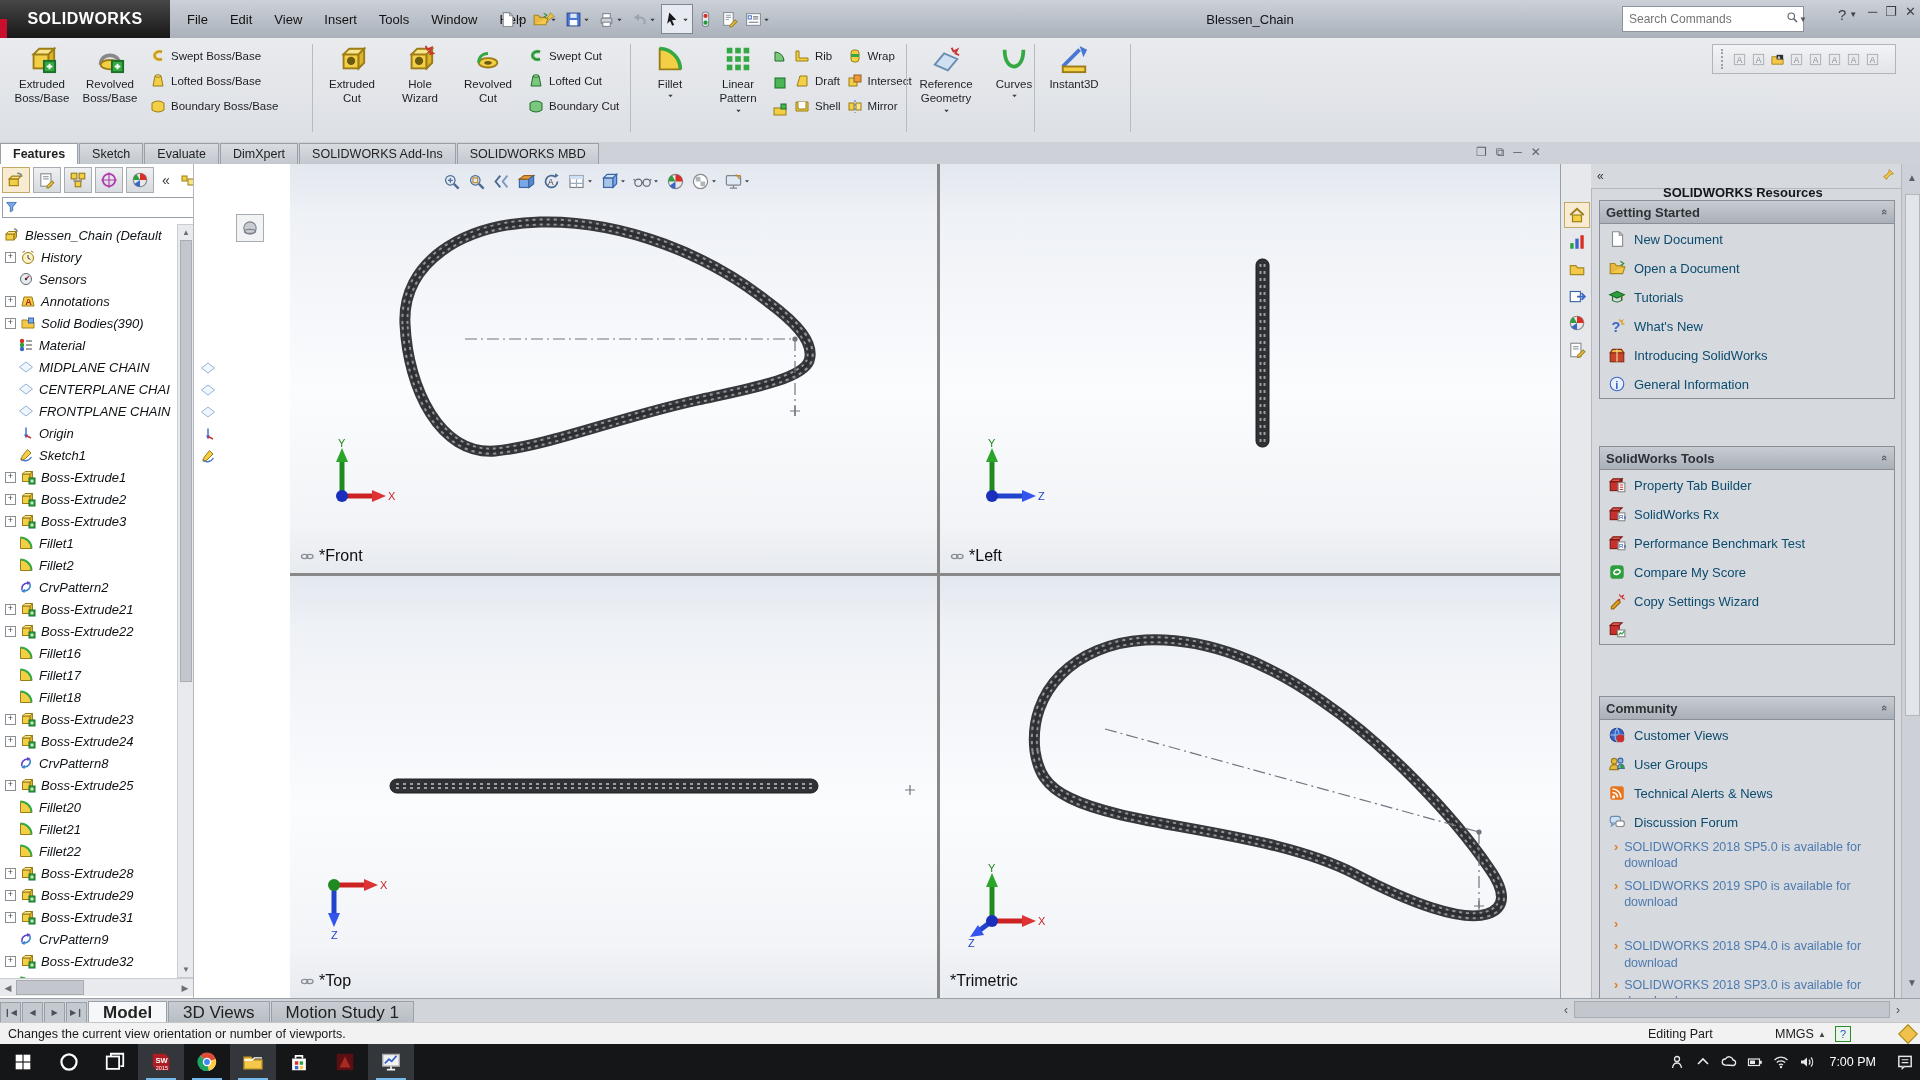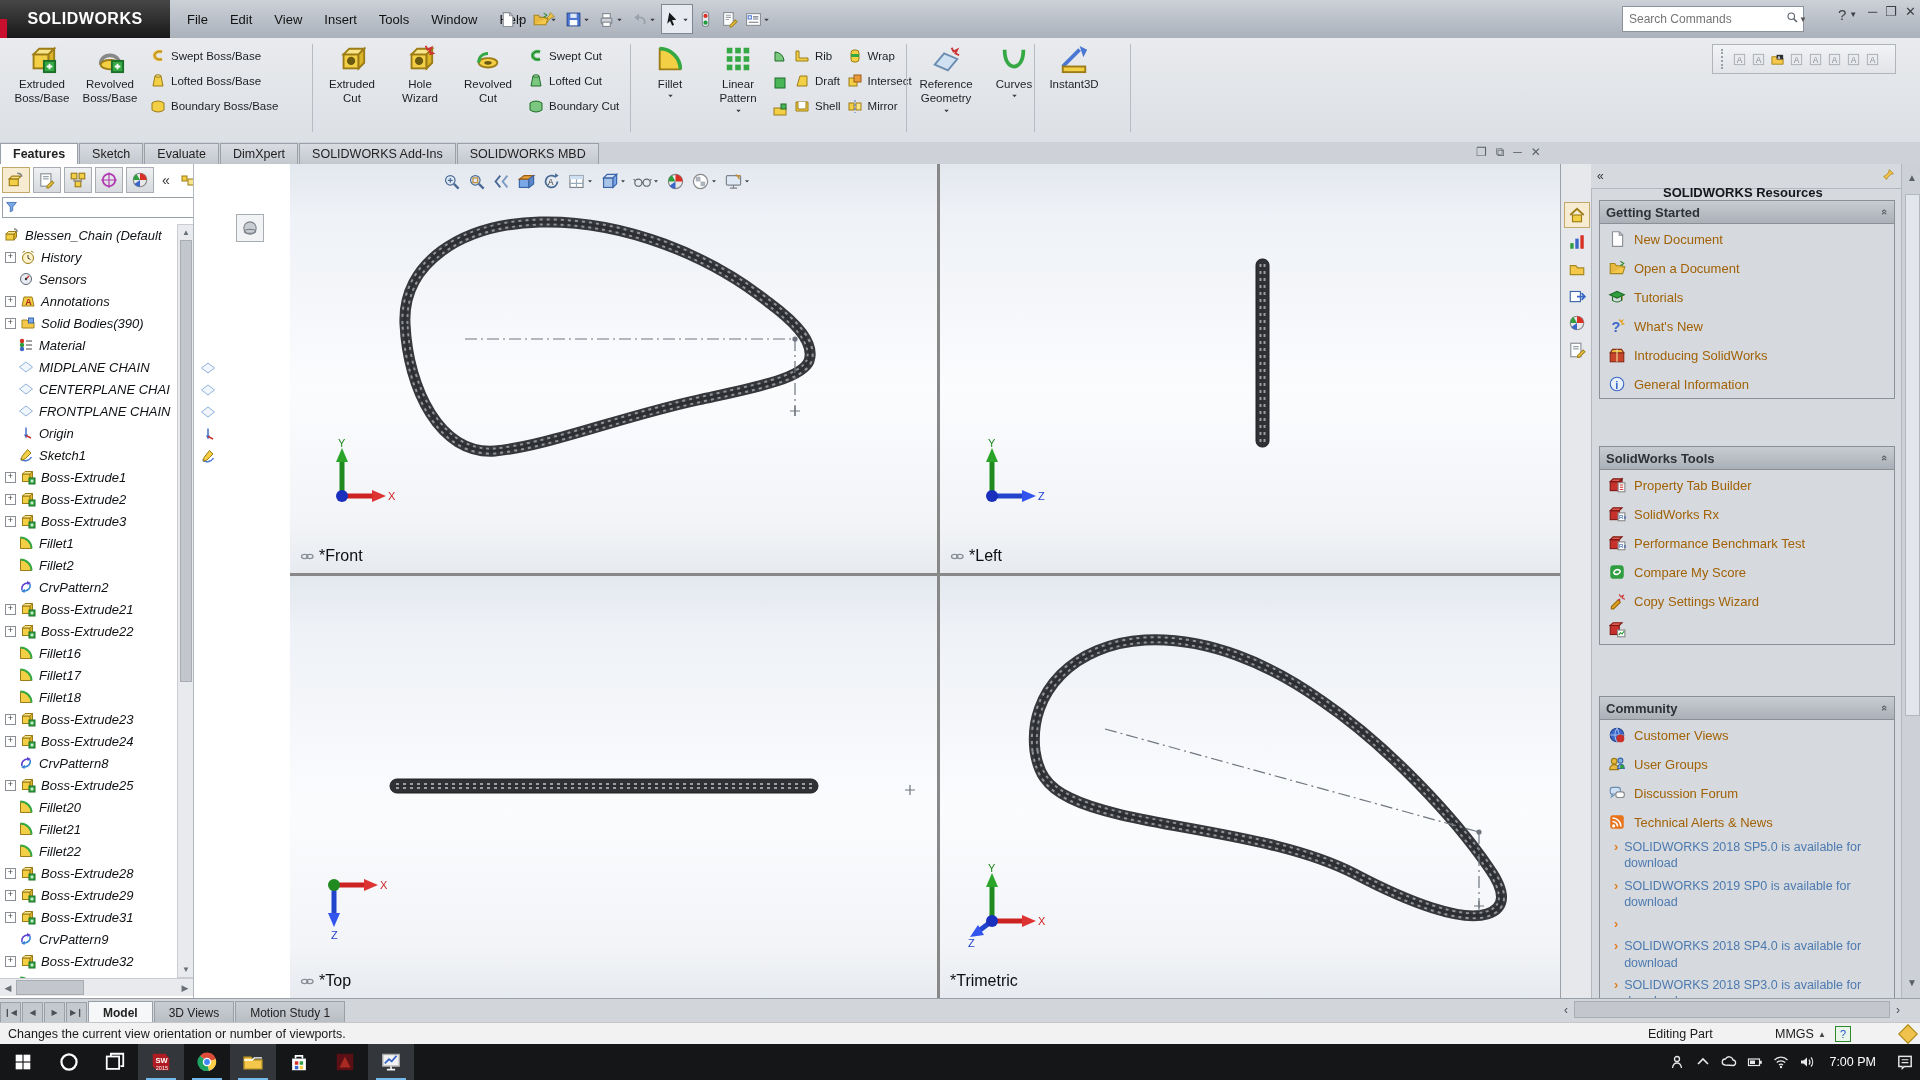--- a/index.html
+++ b/index.html
@@ -65,28 +65,28 @@
   
   #taskpane{left:1560px;top:164px;width:360px;height:834px;background:#d6dade;border-left:1px solid #9aa0a8;}
   #tp-strip{left:0;top:0;width:30px;height:834px;background:#e6e8ec;border-right:1px solid #b3b8bf;}
   .strip-btn{position:absolute;left:3px;width:24px;height:24px;display:flex;align-items:center;justify-content:center;border:1px solid transparent;}
   .strip-btn.active{background:#f7ecd2;border-color:#c2a96a;}
   #tp-head{left:30px;top:0;width:310px;height:24px;display:flex;align-items:center;background:#d6dade;border-bottom:1px solid #b3b8bf;}
   #tp-title{flex:1;text-align:center;font-weight:bold;font-size:13px;color:#14171b;margin-top:32px;}
   .tp-section{position:absolute;left:38px;width:294px;border:1px solid #8b9097;background:#d6dade;}
   .tp-sec-head{height:22px;background:linear-gradient(#c7ccd2,#aab0b8);border-bottom:1px solid #8b9097;display:flex;align-items:center;padding:0 6px;font-weight:bold;font-size:13px;color:#2d3237;}
   .tp-sec-head .chev{margin-left:auto;color:#5a6067;font-size:11px;transform:rotate(90deg);}
-  .tp-item{display:flex;align-items:center;gap:8px;padding:6px 8px 5px;font-size:13px;color:#a16207;}
+  .tp-item{display:flex;align-items:center;gap:8px;padding:6px 8px 5px;font-size:13px;color:#0c4a6e;}
   .tp-news{display:flex;gap:6px;padding:3px 8px 3px 14px;font-size:12.5px;color:#4d7ab0;line-height:1.3;}
   .tp-news .bullet{color:#e07b1e;font-weight:bold;flex:none;}
   #tp-vscroll{left:340px;top:0;width:20px;height:834px;background:#cdd1d7;border-left:1px solid #b3b8bf;}
   
   #modeltabs{left:0;top:998px;width:1920px;height:24px;background:#d2d5da;border-top:1px solid #9aa0a8;display:flex;align-items:flex-end;}
   .mnav{width:19px;height:19px;background:#c4c9cf;border:1px solid #9aa0a8;display:flex;align-items:center;justify-content:center;font-size:8px;color:#4a5058;margin-right:1px;}
-  .mtab{height:21px;padding:0 14px;display:flex;align-items:center;font-size:12px;border:1px solid #9aa0a8;border-bottom:none;background:linear-gradient(#c9cdd3,#b8bdc4);margin-right:1px;color:#222;}
+  .mtab{height:21px;padding:0 14px;display:flex;align-items:center;font-size:17px;border:1px solid #9aa0a8;border-bottom:none;background:linear-gradient(#c9cdd3,#b8bdc4);margin-right:1px;color:#222;}
   .mtab.active{background:#f6f7f9;font-weight:bold;}
   #tp-hscroll{position:absolute;left:1564px;top:1000px;width:336px;height:19px;display:flex;align-items:center;color:#4a5058;}
   #tp-hscroll .thumb{flex:1;height:15px;background:#c3c7cd;margin:0 6px;border:1px solid #a8adb4;}
   
   #statusbar{left:0;top:1022px;width:1920px;height:22px;background:#f2f2f2;border-top:1px solid #c6c6c6;display:flex;align-items:center;font-size:12.5px;}
   
   #taskbar{left:0;top:1044px;width:1920px;height:36px;background:#151618;display:flex;align-items:stretch;}
   .tb-tile{width:46px;display:flex;align-items:center;justify-content:center;position:relative;}
   .tb-tile.activebg{background:#33363a;}
   .tb-tile .openline{position:absolute;left:8px;right:8px;bottom:0;height:2px;background:#76b9ed;}
@@ -222,20 +222,21 @@
             <path d="M7.5 5.5h5M7.5 7.5h5M3.5 10.5h9" stroke="#6b7280"></path>
           </svg>
         </span>
         <span class="ic" style="width:9px;height:9px">
           <svg viewBox="0 0 16 16" width="9" height="9">
             <path d="M4 6.5h8L8 11z" fill="#3a3f45"></path>
           </svg>
         </span>
       </div>
     </div>
+  <div id="win-title" class="abs">Blessen_Chain</div>
   <div id="searchbox" class="abs">
     <input placeholder="Search Commands" style="">
     <span id="search-ic"><span class="ic" style="width:13px;height:13px">
           <svg viewBox="0 0 16 16" width="13" height="13">
             <circle cx="6.5" cy="6.5" r="4" fill="none" stroke="#5e6670" stroke-width="1.4"></circle>
             <path d="M9.5 9.5l4 4" stroke="#5e6670" stroke-width="2"></path>
           </svg>
         </span></span>
     <span style="font-size:8px;color:#555;">▼</span>
   </div>
@@ -1598,36 +1599,36 @@
               <circle cx="11" cy="5" r="2.2" fill="#8ab4e0" stroke="#3a66a8"></circle>
               <path d="M8.5 12c.3-2.5 1.5-3.8 3-3.8 1.6 0 2.8 1.3 3 3.8z" fill="#8ab4e0" stroke="#3a66a8"></path>
               <circle cx="12.5" cy="10.5" r="1.8" fill="#2e9e3e"></circle>
             </svg>
           </span>
           <span>User Groups</span>
         </div>
         <div class="tp-item">
           <span class="ic" style="width:18px;height:18px">
             <svg viewBox="0 0 16 16" width="18" height="18">
+              <rect x="2" y="2" width="12" height="12" rx="2" fill="#e8731a"></rect>
+              <circle cx="5" cy="11.5" r="1.4" fill="#fff"></circle>
+              <path d="M4 7.5a4.5 4.5 0 0 1 4.5 4.5M4 4.5a7.5 7.5 0 0 1 7.5 7.5" fill="none" stroke="#fff" stroke-width="1.4"></path>
+            </svg>
+          </span>
+          <span>Technical Alerts &amp; News</span>
+        </div>
+        <div class="tp-item">
+          <span class="ic" style="width:18px;height:18px">
+            <svg viewBox="0 0 16 16" width="18" height="18">
               <rect x="2" y="3" width="9" height="6" rx="2" fill="#cfe0f5" stroke="#6a8cb0"></rect>
               <path d="M4 9l-1 2.5L6.5 9" fill="#cfe0f5" stroke="#6a8cb0"></path>
               <rect x="7" y="7" width="7.5" height="5" rx="2" fill="#fff" stroke="#888"></rect>
             </svg>
           </span>
           <span>Discussion Forum</span>
-        </div>
-        <div class="tp-item">
-          <span class="ic" style="width:18px;height:18px">
-            <svg viewBox="0 0 16 16" width="18" height="18">
-              <rect x="2" y="2" width="12" height="12" rx="2" fill="#e8731a"></rect>
-              <circle cx="5" cy="11.5" r="1.4" fill="#fff"></circle>
-              <path d="M4 7.5a4.5 4.5 0 0 1 4.5 4.5M4 4.5a7.5 7.5 0 0 1 7.5 7.5" fill="none" stroke="#fff" stroke-width="1.4"></path>
-            </svg>
-          </span>
-          <span>Technical Alerts &amp; News</span>
         </div>
         <div class="tp-news">
           <span class="bullet">›</span>
           <span>SOLIDWORKS 2018 SP5.0 is available for download</span>
         </div>
         <div class="tp-news">
           <span class="bullet">›</span>
           <span>SOLIDWORKS 2019 SP0 is available for download</span>
         </div>
         <div class="tp-news">

